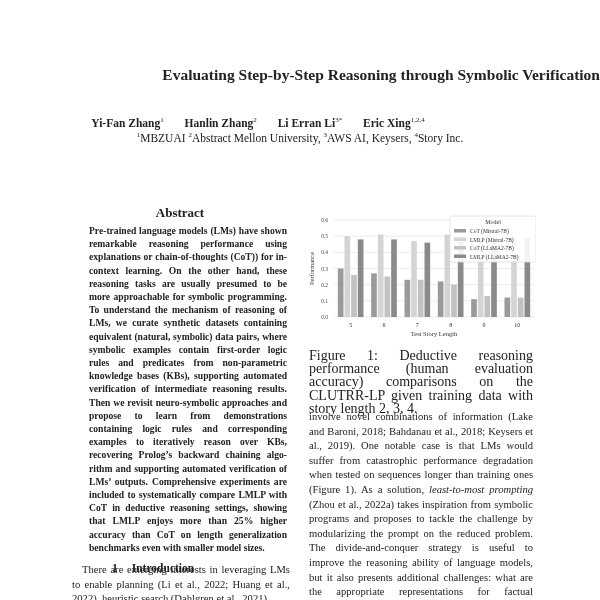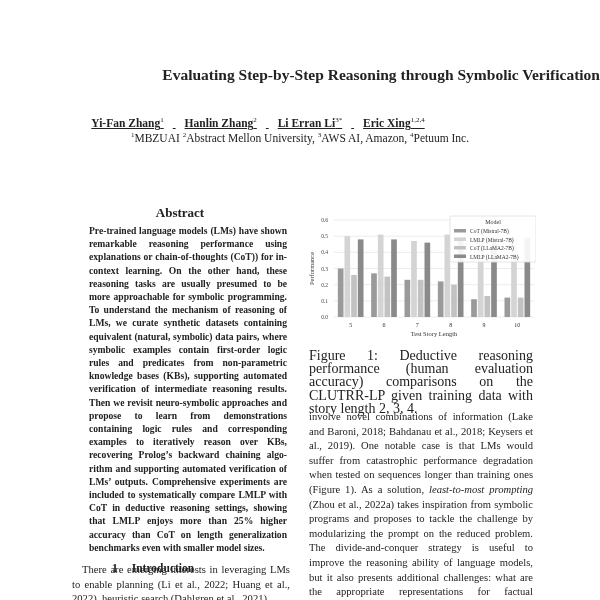--- a/index.html
+++ b/index.html
@@ -1,21 +1,21 @@
 <!DOCTYPE html>
 <html><head>
 <meta charset="utf-8">
 <style>
   html, body { margin:0; padding:0; background:#ffffff; }
   body { width:600px; height:600px; position:relative; overflow:hidden;
          font-family:"Liberation Serif", "DejaVu Serif", serif; color:#222; }
   .title { position:absolute; top:66px; left:0; width:600px; text-align:right;
            font-weight:bold; font-size:15.5px; color:#222; }
   .authors { position:absolute; top:116px; left:0; width:516px; text-align:center;
-             font-weight:bold; font-size:11.5px;text-decoration:underline; }
+             font-weight:bold; font-size:11.5px; }
   .authors span { margin:0 9px; }
   .authors sup, .affil sup { font-weight:normal; font-size:7px; }
   .affil { position:absolute; top:131px; left:0; width:600px; text-align:center; font-size:11.5px; }
   .abs-head { position:absolute; top:205px; left:70px; width:220px; text-align:center;
               font-weight:bold; font-size:13px; }
   .abs-body { position:absolute; top:224px; left:89px; width:198px; font-size:9.6px;
               line-height:13.2px; text-align:justify; hyphens:manual;font-weight:bold; }
   .sec { position:absolute; top:562px; left:72px; font-weight:bold; font-size:11.5px;margin-left:40px; }
   .sec .num { margin-right:14px; }
   .intro { position:absolute; top:563px; left:72px; width:218px; font-size:10.6px;
@@ -33,21 +33,21 @@
 <div class="title">Evaluating Step-by-Step Reasoning through Symbolic Verification</div>
 
 <div class="authors">
   <span><b>Yi-Fan Zhang</b><sup>1</sup></span>
   <span><b>Hanlin Zhang</b><sup>2</sup></span>
   <span><b>Li Erran Li</b><sup>3*</sup></span>
   <span><b>Eric Xing</b><sup>1,2,4</sup></span>
 </div>
 
 <div class="affil">
-  <sup>1</sup><span>MBZUAI </span><sup>2</sup><span>Abstract Mellon University, </span><sup>3</sup><span>AWS AI, Amazon, </span><sup>4</sup><span>Petuum Inc.</span>
+  <sup>1</sup><span>MBZUAI </span><sup>2</sup><span>Abstract Mellon University, </span><sup>3</sup><span>AWS AI, Keysers, </span><sup>4</sup><span>Story Inc.</span>
 </div>
 
 <div class="abs-head">Abstract</div>
 <div class="abs-body">Pre-trained language models (LMs) have shown remarkable reasoning performance us­ing explanations or chain-of-thoughts (CoT)) for in-context learning.  On the other hand, these reasoning tasks are usually presumed to be more approachable for symbolic program­ming.  To understand the mechanism of rea­soning of LMs, we curate synthetic datasets containing equivalent (natural, symbolic) data pairs, where symbolic examples contain first-order logic rules and predicates from non-parametric knowledge bases (KBs), supporting automated verification of intermediate reason­ing results.  Then we revisit neuro-symbolic approaches and propose to learn from demon­strations containing logic rules and correspond­ing examples to iteratively reason over KBs, recovering Prolog’s backward chaining algo­rithm and supporting automated verification of LMs’ outputs. Comprehensive experiments are included to systematically compare LMLP with CoT in deductive reasoning settings, show­ing that LMLP enjoys more than 25% higher accuracy than CoT on length generalization benchmarks even with smaller model sizes.</div>
 
 <div class="sec">
   <span class="num">1</span><span>Introduction</span>
 </div>
 <div class="intro">There are emerging interests in leveraging LMs to enable planning (Li et al., 2022; Huang et al., 2022), heuristic search (Dahlgren et al., 2021)</div>
 

